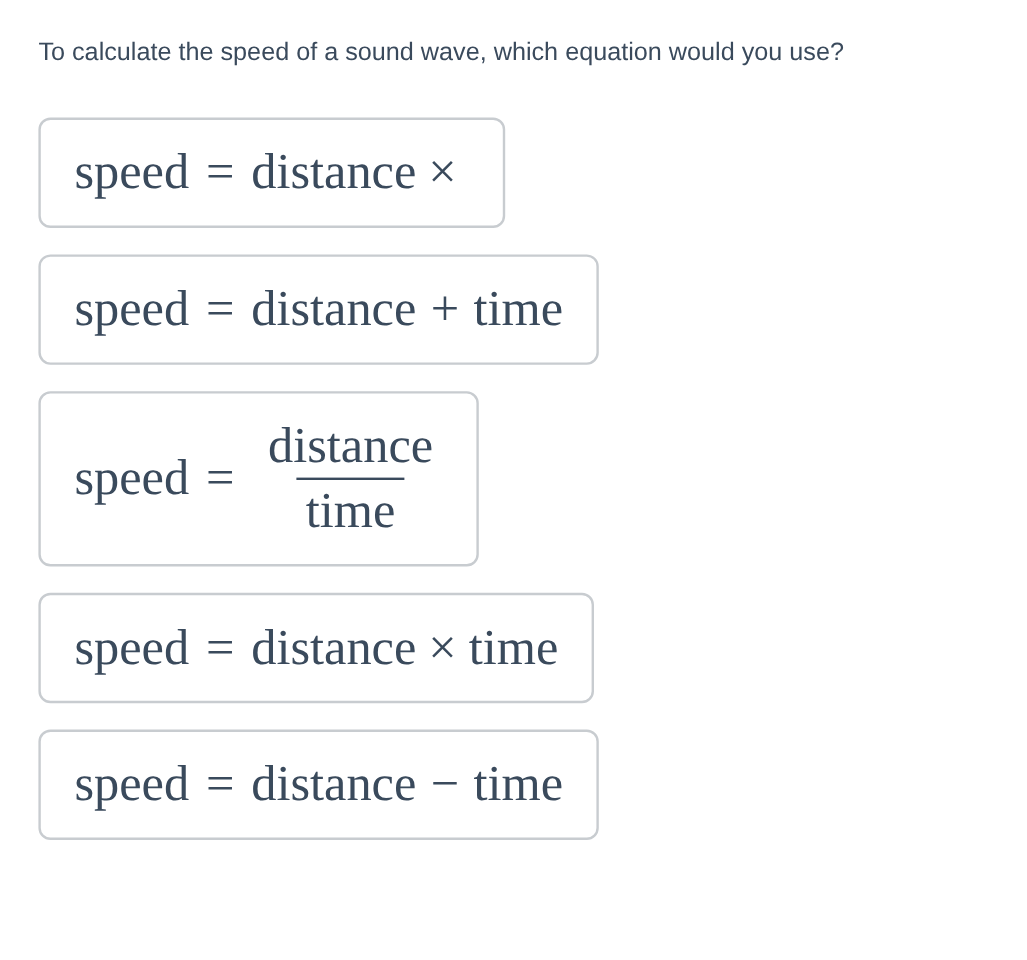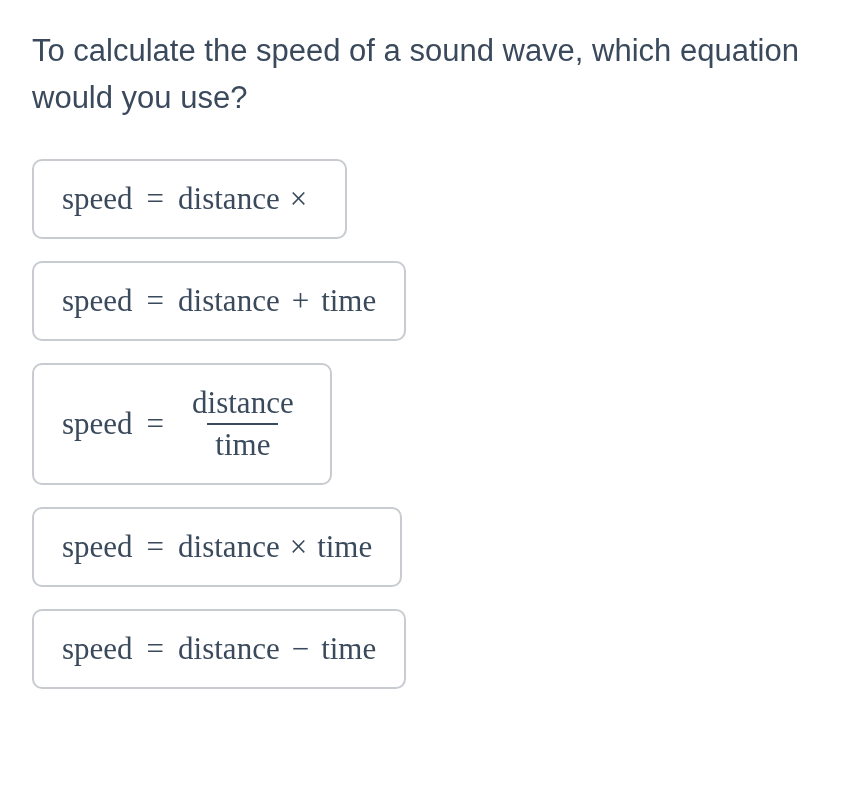--- a/index.html
+++ b/index.html
@@ -8,21 +8,21 @@
       padding: 0;
     }
     body {
       font-family: -apple-system, BlinkMacSystemFont, 'Segoe UI', Arial, sans-serif;
       background: #ffffff;
       padding: 28px 32px;
       width: 856px;
       color: #3a4a5c;
     }
     .question-text {
-      font-size: 31px;
+      font-size: 21px;
       line-height: 1.5;
       color: #3a4a5c;
       margin-bottom: 38px;
       font-weight: 400;
     }
     .options-container {
       display: flex;
       flex-direction: column;
       gap: 22px;
       align-items: flex-start;
@@ -32,21 +32,21 @@
       border-radius: 10px;
       padding: 20px 28px;
       background: #ffffff;
       cursor: pointer;
       display: inline-flex;
       align-items: center;
       min-height: 80px;
     }
     .math {
       font-family: 'Times New Roman', Times, serif;
-      font-size: 31px;
+      font-size: 42px;
       color: #3a4a5c;
       display: flex;
       align-items: center;
       white-space: nowrap;
     }
     .eq {
       margin: 0 14px;
     }
     .times {
       margin: 0 10px;

